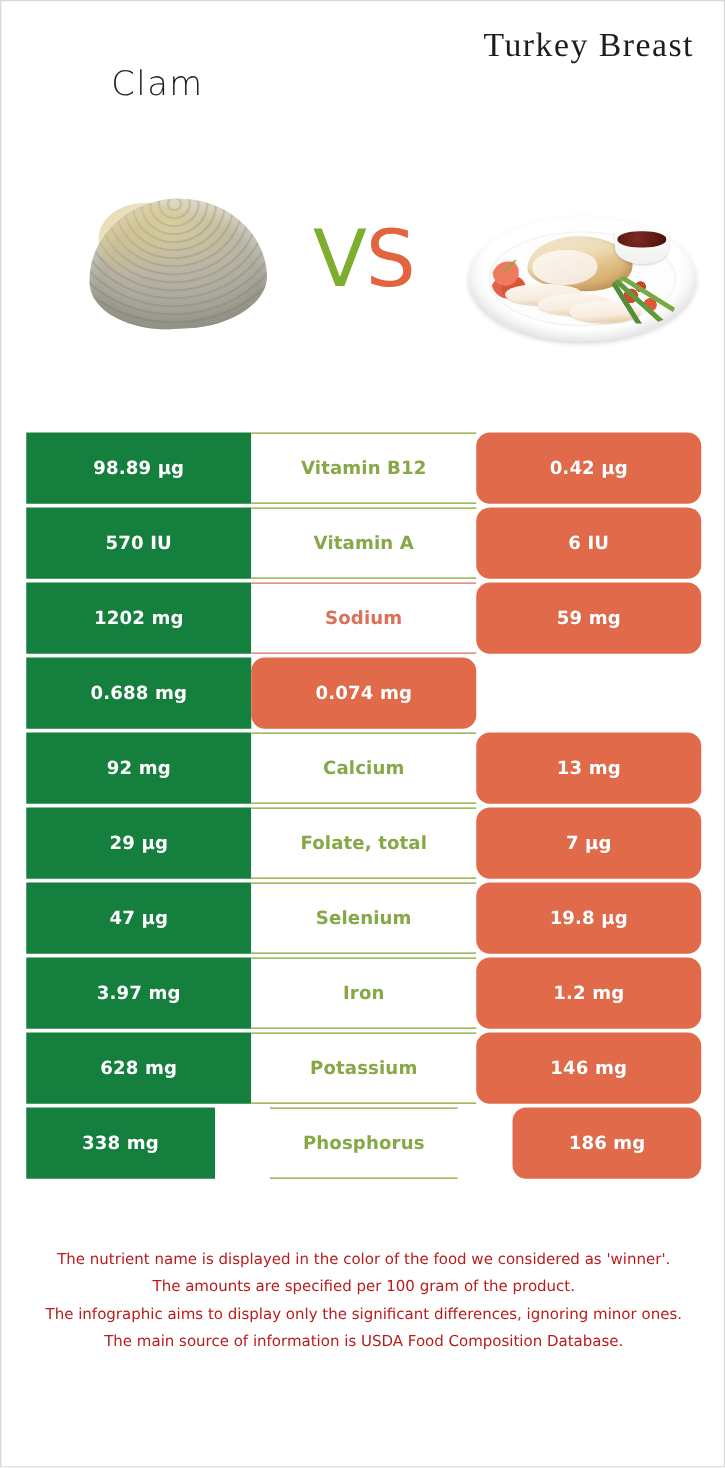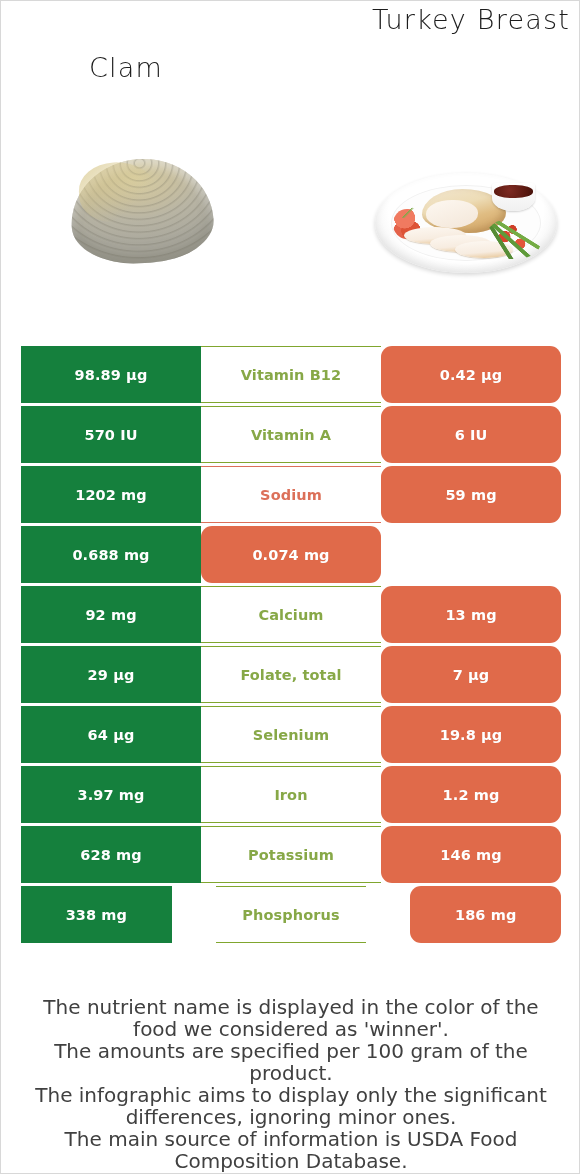--- a/index.html
+++ b/index.html
@@ -33,21 +33,21 @@
     text-align: center;
     font-family: "DejaVu Sans", sans-serif;
     font-weight: 300;
     font-size: 27px;
     line-height: 34px;
     letter-spacing: 1.2px;
     color: #1d1d1d;
     -webkit-font-smoothing: antialiased;
   }
   .food-title.left  { left: 20px;  width: 210px; top: 50px; }
-  .food-title.right { left: 370px; width: 200px; top: 2px; }
+  .food-title.right { left: 370px; width: 200px; top: 18px; font-family: Liberation Serif, serif; }
 
   .vs-wrap {
     position: absolute;
     left: 230px;
     top: 175px;
     width: 120px;
     text-align: center;
     font-family: "DejaVu Sans", sans-serif;
     font-size: 63px;
     font-weight: 400;
@@ -240,40 +240,43 @@
   .cell.name.orange { color: #DC7059; }
 
   
   .footer {
     position: absolute;
     left: 30px;
     top: 995px;
     width: 520px;
     text-align: center;
     font-family: "DejaVu Sans", sans-serif;
-    font-size: 20px;
+    font-size: 12px;
     line-height: 22px;
-    color: #404040;
+    color: #b91c1c;
   }
   .footer p { margin: 0; }
 </style>
 </head>
 <body>
 
 <div id="page">
 
   <div class="header">
 
     <div class="food-title left">Clam</div>
     <div class="food-title right">Turkey Breast</div>
 
     <div class="food-img left">
       <div class="clam"></div>
     </div>
 
+    <div class="vs-wrap">
+      <span class="vs-v">V</span><span class="vs-s">S</span>
+    </div>
 
     <div class="food-img right">
       <div class="plate">
         <div class="plate-inner"></div>
         <div class="tomatoes"></div>
         <div class="roast"></div>
         <div class="slice s1"></div>
         <div class="slice s2"></div>
         <div class="slice s3"></div>
         <div class="beans"></div>
@@ -307,21 +310,21 @@
         <div class="cell val left">92 mg</div>
         <div class="cell name green">Calcium</div>
         <div class="cell val right">13 mg</div>
       </div>
       <div class="row">
         <div class="cell val left">29 µg</div>
         <div class="cell name green">Folate, total</div>
         <div class="cell val right">7 µg</div>
       </div>
       <div class="row">
-        <div class="cell val left">64 µg</div>
+        <div class="cell val left">47 µg</div>
         <div class="cell name green">Selenium</div>
         <div class="cell val right">19.8 µg</div>
       </div>
       <div class="row">
         <div class="cell val left">3.97 mg</div>
         <div class="cell name green">Iron</div>
         <div class="cell val right">1.2 mg</div>
       </div>
       <div class="row">
         <div class="cell val left">628 mg</div>

